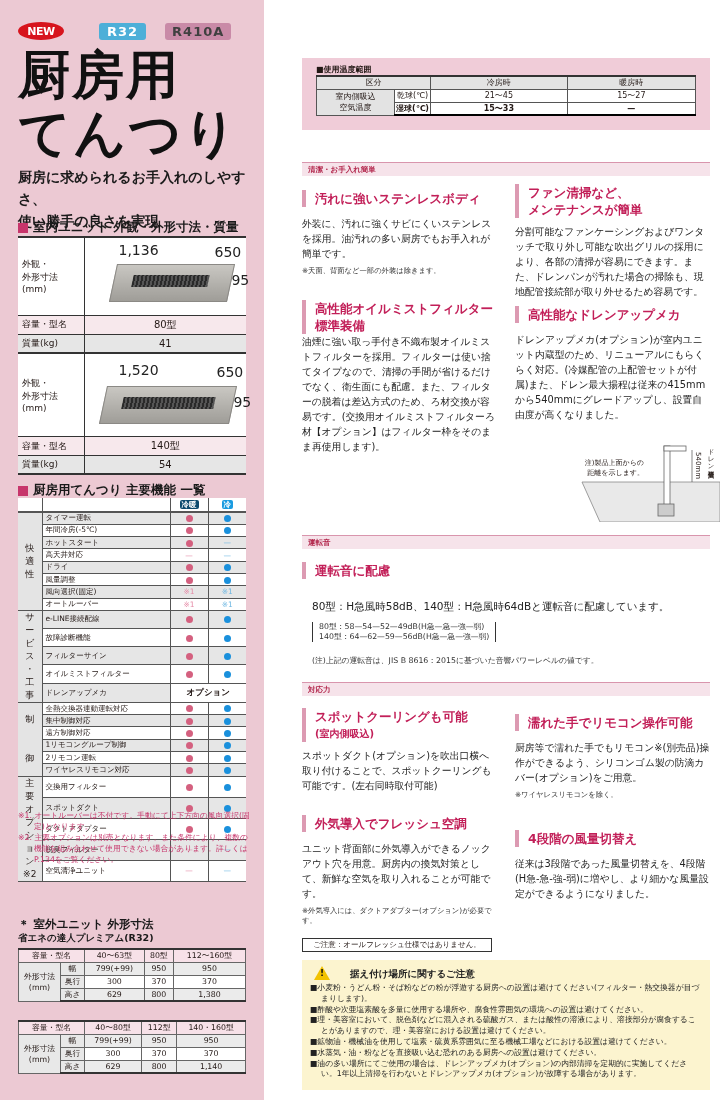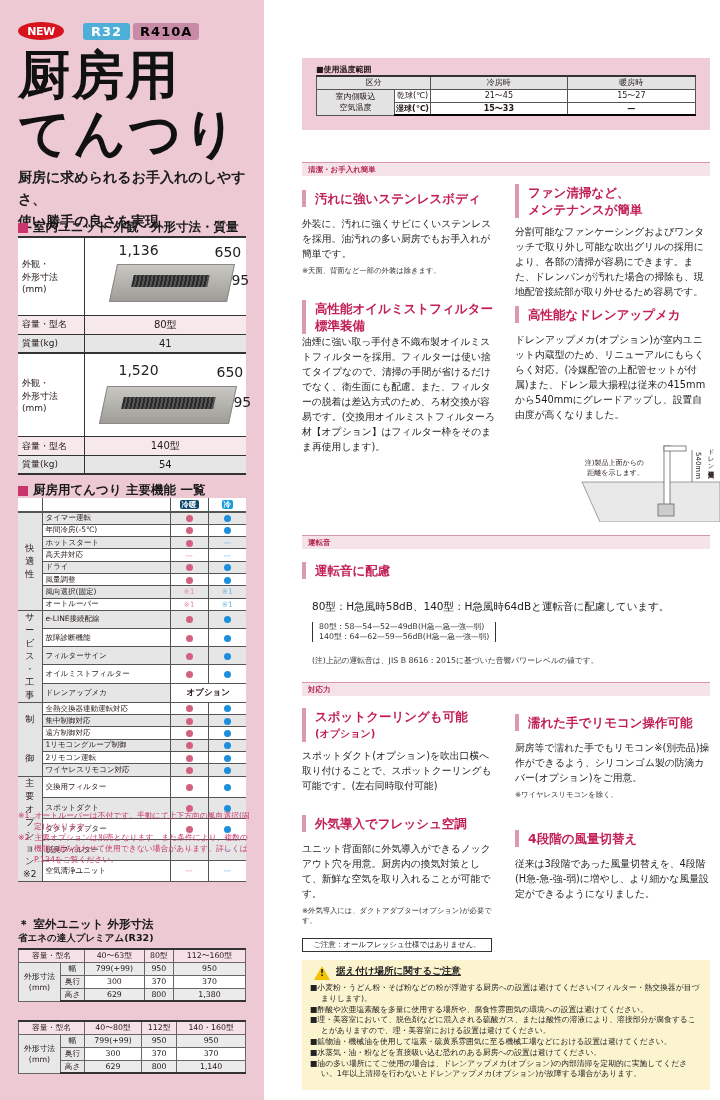--- a/index.html
+++ b/index.html
@@ -1,24 +1,24 @@
 <!DOCTYPE html>
 <html><head>
 <meta charset="utf-8">
 <style>
   * { box-sizing: border-box; margin: 0; padding: 0; }
   html, body { width: 720px; height: 1100px; background: #ffffff; overflow: hidden; }
   body { font-family: "DejaVu Sans", "Liberation Sans", sans-serif; color: #231815; position: relative; }
 
   
   .left { position: absolute; left: 0; top: 0; width: 264px; height: 1100px; background: #ecc9d3; }
-  .badges { position: absolute; left: 18px; top: 22px; display: flex; align-items: center; gap: 3px; }
+  .badges { position: absolute; left: 18px; top: 22px; display: flex; align-items: center; gap: 19px; }
   .badge-new { background: #d7141d; color: #fff; font-size: 11px; font-weight: bold; border-radius: 50%; width: 46px; height: 18px; display: flex; align-items: center; justify-content: center; letter-spacing: -0.5px; }
   .badge-r32 { margin-left: 16px; background: #4dafd8; color: #fff; font-size: 13px; font-weight: bold; padding: 1px 8px; border-radius: 3px; letter-spacing: 1px; }
-  .badge-r410 { background: #c98aa7; color: #000000; font-size: 13px; font-weight: bold; padding: 1px 7px; border-radius: 3px; letter-spacing: 1px; }
+  .badge-r410 { background: #c98aa7; color: #404040; font-size: 13px; font-weight: bold; padding: 1px 7px; border-radius: 3px; letter-spacing: 1px; }
   .main-title { position: absolute; left: 18px; top: 46px; font-size: 52px; font-weight: bold; line-height: 58px; color: #111; letter-spacing: 2px; }
   .tagline { position: absolute; left: 18px; top: 166px; font-size: 14px; line-height: 22px; color: #1a1a1a; font-weight: bold; }
 
   .sec-head { position: absolute; left: 18px; font-size: 12.5px; font-weight: bold; color: #1a1a1a; display: flex; align-items: center; gap: 5px; }
   .sec-head .sq { width: 10px; height: 10px; background: #c7356b; display: inline-block; }
 
   
   .unit-table { position: absolute; left: 18px; width: 228px; border-collapse: collapse; background: #fff; font-size: 9px; }
   .unit-table td { border-top: 1px solid #333; padding: 2px 4px; }
   .unit-table .lbl { width: 66px; border-right: 1px solid #333; }
@@ -88,21 +88,21 @@
   .noise-main { position: absolute; left: 312px; top: 600px; font-size: 10.5px; color: #222; }
   .noise-bracket { position: absolute; left: 312px; top: 622px; font-size: 7.8px; line-height: 10px; color: #333; border-left: 1px solid #333; border-right: 1px solid #333; padding: 0 6px; }
   .noise-note { position: absolute; left: 312px; top: 655px; font-size: 7.8px; color: #333; }
 
   .boxnote { position: absolute; left: 302px; top: 938px; width: 190px; border: 1px solid #333; font-size: 7.5px; text-align: center; padding: 1px 0; }
 
   .drain-fig { position: absolute; left: 580px; top: 442px; width: 140px; height: 80px; }
   .drain-fig .note { position: absolute; left: 0; top: 16px; font-size: 7px; line-height: 10px; text-align: right; width: 64px; }
 
   .warn { position: absolute; left: 302px; top: 960px; width: 408px; height: 130px; background: #fcf4cf; padding: 6px 8px; font-size: 7.8px; line-height: 10.8px; color: #222; }
-  .warn .wt { font-weight: bold; font-size: 9.5px; display: flex; align-items: flex-start; gap: 6px; margin-bottom: 3px; margin-left: 4px; text-decoration: underline; }
+  .warn .wt { font-weight: bold; font-size: 9.5px; display: flex; align-items: flex-end; gap: 20px; margin-bottom: 3px; margin-left: 4px; }
   .warn .tri { width: 0; height: 0; border-left: 8px solid transparent; border-right: 8px solid transparent; border-bottom: 14px solid #f2c200; position: relative; }
   .warn .tri::after { content: "!"; position: absolute; left: -2px; top: 2px; font-size: 9px; font-weight: bold; color: #111; }
   .warn p { padding-left: 11px; text-indent: -11px; }
 </style>
 </head>
 <body>
 
 <div class="left">
   <div class="badges">
     <span class="badge-new">NEW</span>
@@ -477,21 +477,21 @@
   <div>80型：58—54—52—49dB(H急—急—強—弱)</div>
   <div>140型：64—62—59—56dB(H急—急—強—弱)</div>
 </div>
 <div class="noise-note">(注)上記の運転音は、JIS B 8616：2015に基づいた音響パワーレベルの値です。</div>
 
 <div class="cat" style="top:682px">対応力</div>
 
 <div class="feature" style="left:302px;top:708px;width:195px">
   <div class="h">
     <div>スポットクーリングも可能</div>
-    <div class="sm">(オプション)</div>
+    <div class="sm">(室内側吸込)</div>
   </div>
   <div class="b" style="margin-top:6px">スポットダクト(オプション)を吹出口横へ取り付けることで、スポットクーリングも可能です。(左右同時取付可能)</div>
 </div>
 
 <div class="feature" style="left:515px;top:714px;width:195px">
   <div class="h">濡れた手でリモコン操作可能</div>
   <div class="b">厨房等で濡れた手でもリモコン※(別売品)操作ができるよう、シリコンゴム製の防滴カバー(オプション)をご用意。</div>
   <div class="n">※ワイヤレスリモコンを除く。</div>
 </div>
 

